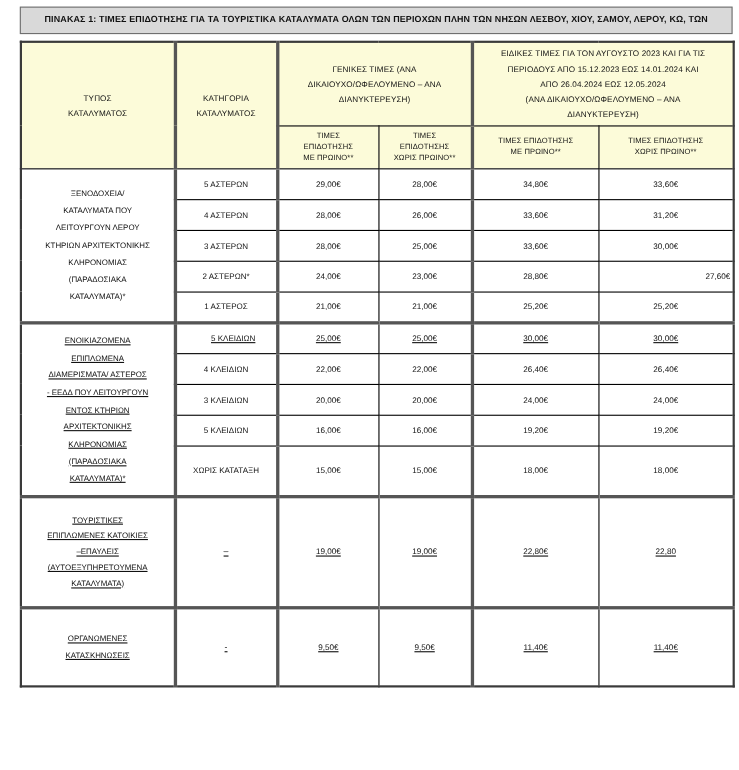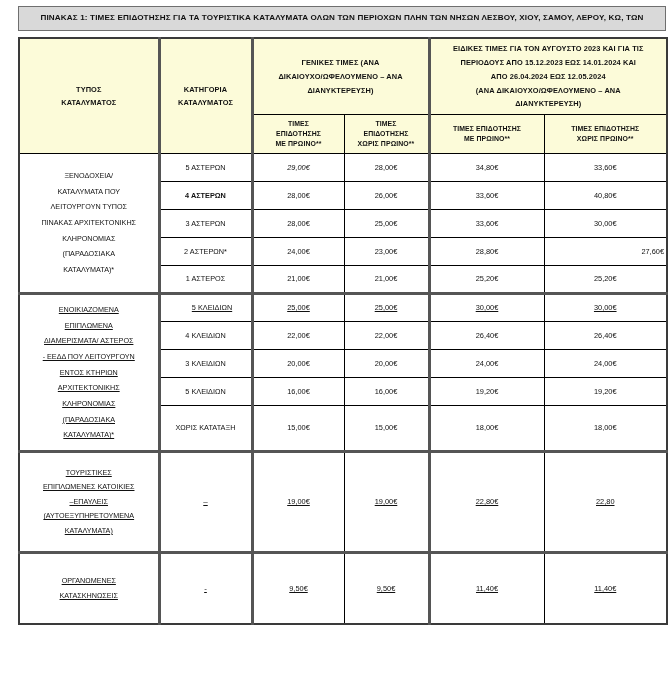--- a/index.html
+++ b/index.html
@@ -57,21 +57,21 @@
 
   
   .vthick-r { border-right: 3px solid #555555 !important; }
   .hthick-b { border-bottom: 3px solid #555555 !important; }
   .hthick-t { border-top: 3px solid #555555 !important; text-decoration: underline; }
 
   
   th.hdr {
     background: #fcfbd9;
     font-size: 7.3px;
-    font-weight: bold;
+    font-weight: normal;
     line-height: 1.85;
     letter-spacing: 0.1px;
     padding: 3px 4px;
     color: #111111;
   }
   th.hdr-main { font-size: 7.4px; }
   th.hdr-sub {
     font-size: 6.9px;
     line-height: 1.45;
     padding: 4px 3px;
@@ -165,38 +165,38 @@
           <span class="tline">ΧΩΡΙΣ ΠΡΩΙΝΟ**</span>
         </th>
       </tr>
     </thead>
 
     <tbody id="table-body">
         <tr>
           <td class="typecell vthick-r hthick-b" rowspan="5">
             <span class="tline">ΞΕΝΟΔΟΧΕΙΑ/</span>
             <span class="tline">ΚΑΤΑΛΥΜΑΤΑ ΠΟΥ</span>
-            <span class="tline">ΛΕΙΤΟΥΡΓΟΥΝ ΤΥΠΟΣ</span>
-            <span class="tline">ΠΙΝΑΚΑΣ ΑΡΧΙΤΕΚΤΟΝΙΚΗΣ</span>
+            <span class="tline">ΛΕΙΤΟΥΡΓΟΥΝ ΛΕΡΟΥ</span>
+            <span class="tline">ΚΤΗΡΙΩΝ ΑΡΧΙΤΕΚΤΟΝΙΚΗΣ</span>
             <span class="tline">ΚΛΗΡΟΝΟΜΙΑΣ</span>
             <span class="tline">(ΠΑΡΑΔΟΣΙΑΚΑ</span>
             <span class="tline">ΚΑΤΑΛΥΜΑΤΑ)*</span>
           </td>
           <td class="catcell vthick-r" style="height: 28px; margin-top: 12px;">5 ΑΣΤΕΡΩΝ</td>
-          <td class="valcell" style="height: 28px; font-style: italic;">29,00€</td>
+          <td class="valcell" style="height: 28px;">29,00€</td>
           <td class="valcell vthick-r" style="height: 28px;">28,00€</td>
           <td class="valcell" style="height: 28px; text-align: center;">34,80€</td>
           <td class="valcell" style="height: 28px;">33,60€</td>
         </tr>
         <tr>
-          <td class="catcell vthick-r" style="height: 28px; font-weight: bold;">4 ΑΣΤΕΡΩΝ</td>
+          <td class="catcell vthick-r" style="height: 28px;">4 ΑΣΤΕΡΩΝ</td>
           <td class="valcell" style="height: 28px;">28,00€</td>
           <td class="valcell vthick-r" style="height: 28px;">26,00€</td>
           <td class="valcell" style="height: 28px;">33,60€</td>
-          <td class="valcell" style="height: 28px;">40,80€</td>
+          <td class="valcell" style="height: 28px;">31,20€</td>
         </tr>
         <tr>
           <td class="catcell vthick-r" style="height: 28px;">3 ΑΣΤΕΡΩΝ</td>
           <td class="valcell" style="height: 28px;">28,00€</td>
           <td class="valcell vthick-r" style="height: 28px;">25,00€</td>
           <td class="valcell" style="height: 28px;">33,60€</td>
           <td class="valcell" style="height: 28px;">30,00€</td>
         </tr>
         <tr>
           <td class="catcell vthick-r" style="height: 28px;">2 ΑΣΤΕΡΩΝ*</td>

